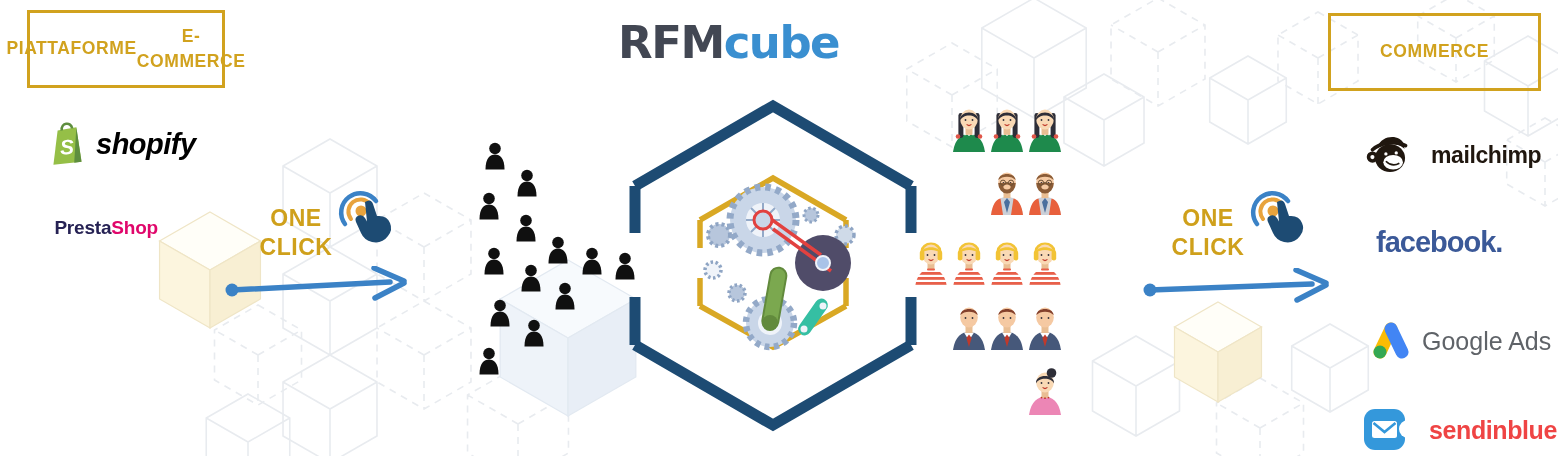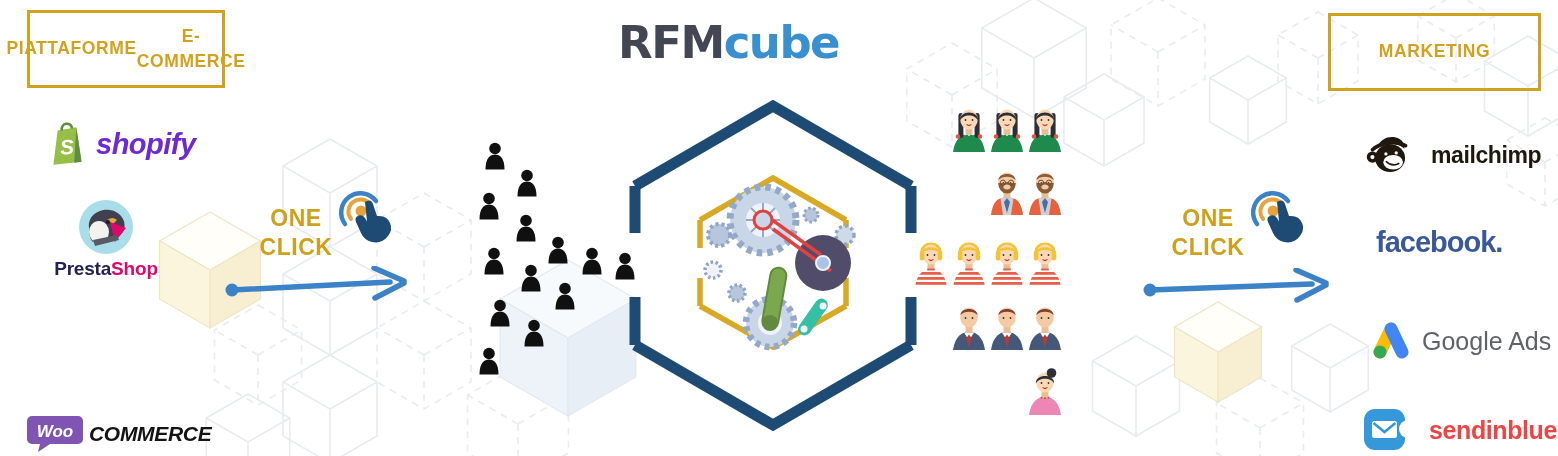--- a/index.html
+++ b/index.html
@@ -8,22 +8,22 @@
   .layer{position:absolute;left:0;top:0;width:1558px;height:456px;pointer-events:none;}
   .goldbox{position:absolute;border:3px solid #D1A21E;color:#D1A21E;display:flex;flex-direction:row;
            align-items:center;justify-content:center;font-weight:bold;font-size:17.5px;
            letter-spacing:.6px;line-height:1.45;text-align:center;background:transparent;}
   .rfmlogo{position:absolute;left:618px;top:16px;width:314px;
            font-family:"DejaVu Sans",sans-serif;font-weight:800;font-size:45px;letter-spacing:-1.5px;}
   .rfmlogo .p1{color:#424753;} .rfmlogo .p2{color:#3A8FD0;}
   .oneclick-text{position:absolute;width:84px;text-align:center;color:#CFA01B;font-weight:bold;
                  font-size:23px;line-height:1.25;letter-spacing:.5px;}
   .brandrow{position:absolute;display:flex;align-items:center;}
-  .shopify-label{font-size:29px;font-weight:900;font-style:italic;color:#6d28d9;letter-spacing:-.5px;margin-left:4px;}
-  .presta-wrap{position:absolute;display:flex;flex-direction:column;align-items:center;width:104px;}
+  .shopify-label{font-size:29px;font-weight:900;font-style:italic;color:#000000;letter-spacing:-.5px;margin-left:4px;}
+  .presta-wrap{position:absolute;display:flex;flex-direction:row;align-items:center;width:104px;}
   .presta-label{font-size:19px;font-weight:bold;margin-top:2px;letter-spacing:-.2px;}
   .presta-label .a{color:#262254;} .presta-label .b{color:#E0066B;}
   .magento-label{font-size:26px;color:#8C8C8C;margin-left:8px;}
   .magento-label sup{font-size:9px;color:#8C8C8C;}
   .woo-label{font-size:21px;font-weight:900;font-style:italic;color:#141414;margin-left:5px;letter-spacing:-.3px;}
   .mailchimp-label{font-size:23px;font-weight:800;color:#20170f;letter-spacing:-.4px;margin-left:3px;}
   .facebook-label{position:absolute;font-size:29px;font-weight:bold;color:#3B5998;letter-spacing:-1px;}
   .gads-label{font-size:25px;color:#5F6368;margin-left:8px;}
   .sib-label{font-size:25px;font-weight:800;color:#ef4444;letter-spacing:-.4px;margin-left:21px;}
 </style>
@@ -468,21 +468,21 @@
         <circle cx="19" cy="31.2" r="0.9" fill="#C0392B"></circle>
         <circle cx="22.5" cy="30.6" r="0.9" fill="#C0392B"></circle>
       </g>
     </svg>
 
   <div class="goldbox" style="left:27px;top:10px;width:192px;height:72px;">
     <div>PIATTAFORME</div>
     <div>E-COMMERCE</div>
   </div>
   <div class="goldbox" style="left:1328px;top:13px;width:207px;height:72px;">
-    <div>MARKETING</div>
+    <div>COMMERCE</div>
   </div>
 
   <div class="rfmlogo">
     <span class="p1">RFM</span><span class="p2">cube</span>
   </div>
 
   <div class="oneclick-text" style="left:254px;top:204px;">
     <div>ONE</div>
     <div>CLICK</div>
   </div>
@@ -533,27 +533,20 @@
       <path d="M33,24 L49,30 L38,44 Z" fill="#E0066B"></path>
       <circle cx="31" cy="24" r="2" fill="#1b1b24"></circle>
       <path d="M16,42 l24,-5 2,5 -24,6 z" fill="#5a5a66"></path>
     </svg>
     <div class="presta-label">
       <span class="a">Presta</span><span class="b">Shop</span>
     </div>
   </div>
 
 
-  <div class="brandrow" style="left:26px;top:414px;">
-    <svg width="58" height="40" viewBox="0 0 58 40">
-      <path d="M6,2 H52 A5,5 0 0 1 57,7 V25 A5,5 0 0 1 52,30 H24 L12,38 L14,30 H6 A5,5 0 0 1 1,25 V7 A5,5 0 0 1 6,2 Z" fill="#7F54B3"></path>
-      <text x="29" y="23" font-size="17" font-weight="bold" font-style="italic" fill="#ffffff" text-anchor="middle">Woo</text>
-    </svg>
-    <span class="woo-label">COMMERCE</span>
-  </div>
 
   <div class="brandrow" style="left:1364px;top:126px;gap:14px;">
     <svg width="50" height="58" viewBox="0 0 48 56">
       <circle cx="8" cy="30" r="5.5" fill="#20170F"></circle>
         <circle cx="8" cy="30" r="2" fill="#fff"></circle>
       <ellipse cx="25" cy="31" rx="14.5" ry="13.5" fill="#20170F"></ellipse>
       <path d="M13,20 C17,8 35,8 38,17 L39,22 C31,15 19,15 13,20 Z" fill="#20170F"></path>
       <path d="M8,23 C15,16 31,14 40,19" stroke="#20170F" stroke-width="3.5" fill="none" stroke-linecap="round"></path>
       <ellipse cx="28" cy="35" rx="9.5" ry="7" fill="#fff"></ellipse>
       <path d="M21,34 q6,6 13,2" stroke="#20170F" stroke-width="1.6" fill="none"></path>

